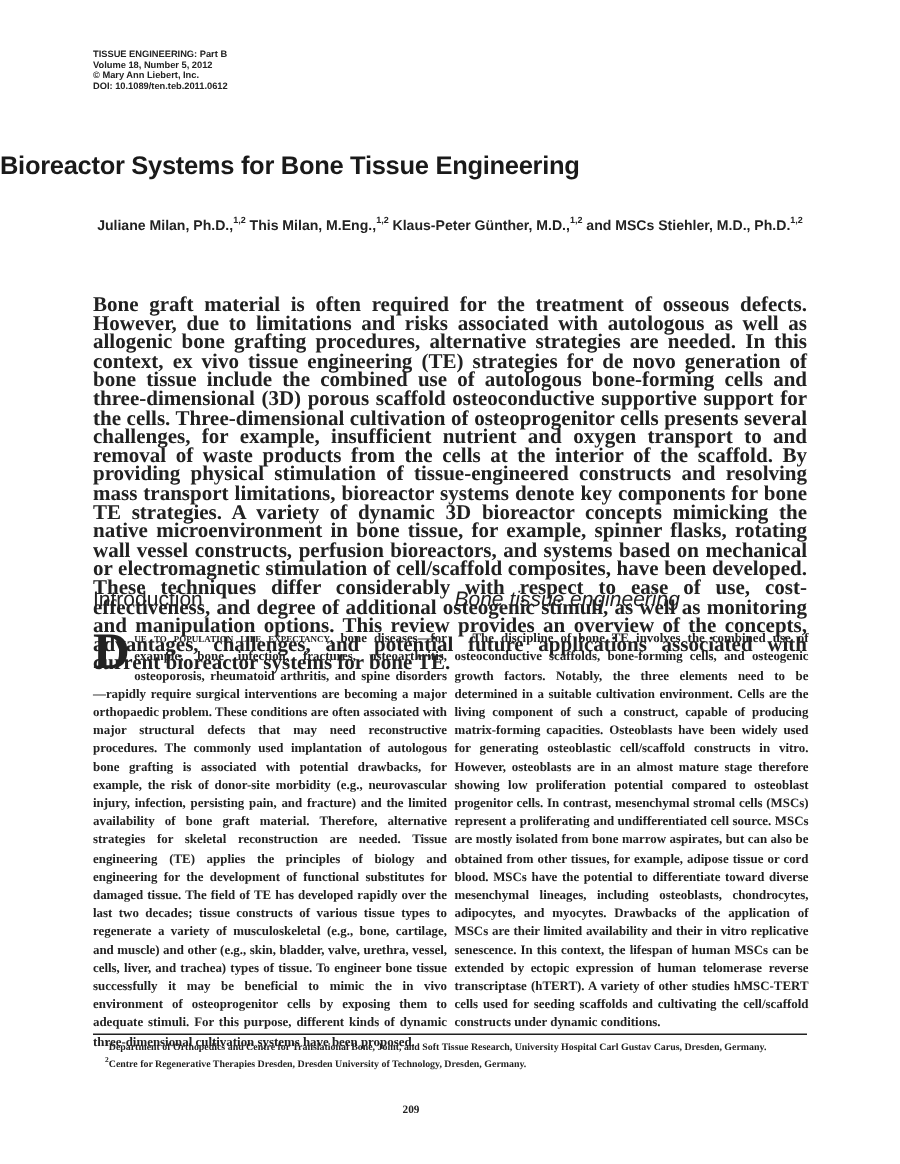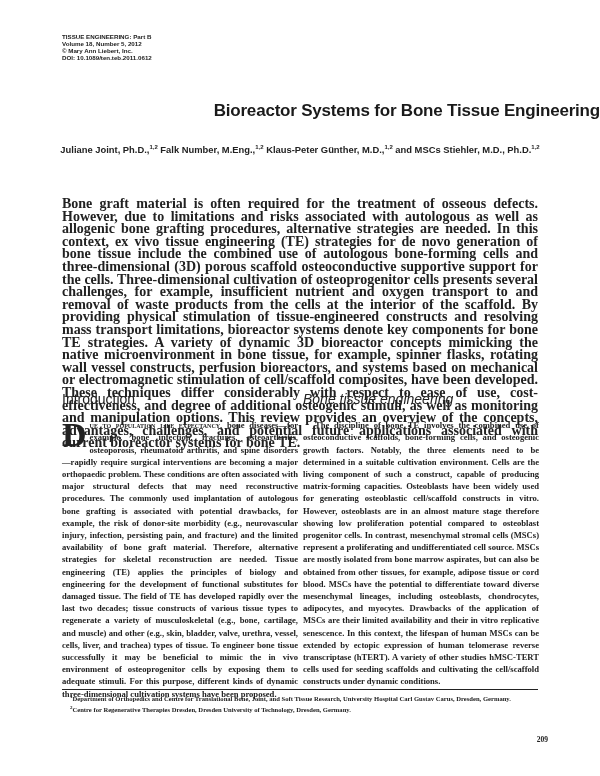--- a/index.html
+++ b/index.html
@@ -1,51 +1,51 @@
 <!DOCTYPE html>
 <html><head>
   <meta charset="utf-8">
   <style>
     html, body { margin: 0; padding: 0; background: #ffffff; }
     body { width: 600px; height: 776px; position: relative; overflow: hidden; color: #1a1a1a; font-family: "Liberation Serif", serif; }
     .journal-header { position: absolute; left: 62px; top: 33px; font-family: "Liberation Sans", sans-serif; font-size: 6.2px; line-height: 7px; font-weight: bold; color: #222; }
     .journal-header div { white-space: nowrap; }
-    .title { position: absolute; left: 0; width: 600px; top: 101px; text-align: right; font-family: "Liberation Sans", sans-serif; font-size: 17px; font-weight: bold; letter-spacing: -0.2px; color: #1a1a1a; }
+    .title { position: absolute; left: 0; width: 600px; top: 101px; text-align: left; font-family: "Liberation Sans", sans-serif; font-size: 17px; font-weight: bold; letter-spacing: -0.2px; color: #1a1a1a; }
     .authors { position: absolute; left: 0; width: 600px; top: 144px; text-align: center; font-family: "Liberation Sans", sans-serif; font-size: 9.4px; font-weight: bold; color: #222; white-space: nowrap; }
     .authors sup { font-size: 6px; }
     .abstract { position: absolute; left: 62px; width: 476px; top: 198px; font-size: 14px; line-height: 12.6px; text-align: justify; font-weight: bold; color: #222; }
     .col { position: absolute; top: 393px; width: 236px; font-size: 8.6px; line-height: 12.2px; text-align: justify; font-weight: bold; color: #222; }
     .col.left { left: 62px; }
     .col.right { left: 303px; }
     .section-heading { font-family: "Liberation Sans", sans-serif; font-size: 14px; font-weight: normal; margin: 0 0 14px 0; }
     .section-heading.italic { font-style: italic; }
     .col p { margin: 0; }
     .col.right p { text-indent: 12px; font-family: Liberation Serif, serif; }
     .dropcap { float: left; font-size: 34px; line-height: 28px; margin: 2px 3px 0 0; font-family: "Liberation Serif", serif; font-weight: bold; }
     .smallcaps { font-variant: small-caps; }
     .footnote-rule { position: absolute; left: 62px; width: 476px; top: 689px; border-top: 1px solid #222; }
     .footnotes { position: absolute; left: 62px; width: 476px; top: 693px; font-size: 6.6px; line-height: 8.4px; font-weight: bold; color: #222; }
     .footnotes p { margin: 0; text-indent: 8px; }
     .footnotes sup { font-size: 5px; }
-    .page-number { position: absolute; left: 0; width: 548px; top: 735px; text-align: right; font-size: 7.5px; font-weight: bold; color: #222; }
+    .page-number { position: absolute; left: 0; width: 548px; top: 735px; text-align: center; font-size: 7.5px; font-weight: bold; color: #222; }
   </style>
 </head>
 <body>
 
 <div class="journal-header">
   <div>TISSUE ENGINEERING: Part B</div>
   <div>Volume 18, Number 5, 2012</div>
   <div>© Mary Ann Liebert, Inc.</div>
   <div>DOI: 10.1089/ten.teb.2011.0612</div>
 </div>
 
 <div class="title">Bioreactor Systems for Bone Tissue Engineering</div>
 
 <div class="authors">
-  <span>Juliane Joint, Ph.D.,</span><sup>1,2</sup><span> Falk Number, M.Eng.,</span><sup>1,2</sup><span> Klaus-Peter Günther, M.D.,</span><sup>1,2</sup><span> and MSCs Stiehler, M.D., Ph.D.</span><sup>1,2</sup>
+  <span>Juliane Milan, Ph.D.,</span><sup>1,2</sup><span> This Milan, M.Eng.,</span><sup>1,2</sup><span> Klaus-Peter Günther, M.D.,</span><sup>1,2</sup><span> and MSCs Stiehler, M.D., Ph.D.</span><sup>1,2</sup>
 </div>
 
 <div class="abstract">Bone graft material is often required for the treatment of osseous defects. However, due to limitations and risks associated with autologous as well as allogenic bone grafting procedures, alternative strategies are needed. In this context, ex vivo tissue engineering (TE) strategies for de novo generation of bone tissue include the combined use of autologous bone-forming cells and three-dimensional (3D) porous scaffold osteoconductive supportive support for the cells. Three-dimensional cultivation of osteoprogenitor cells presents several challenges, for example, insufficient nutrient and oxygen transport to and removal of waste products from the cells at the interior of the scaffold. By providing physical stimulation of tissue-engineered constructs and resolving mass transport limitations, bioreactor systems denote key components for bone TE strategies. A variety of dynamic 3D bioreactor concepts mimicking the native microenvironment in bone tissue, for example, spinner flasks, rotating wall vessel constructs, perfusion bioreactors, and systems based on mechanical or electromagnetic stimulation of cell/scaffold composites, have been developed. These techniques differ considerably with respect to ease of use, cost-effectiveness, and degree of additional osteogenic stimuli, as well as monitoring and manipulation options. This review provides an overview of the concepts, advantages, challenges, and potential future applications associated with current bioreactor systems for bone TE.</div>
 
 <div class="col left">
   <div class="section-heading">Introduction</div>
   <p><span class="dropcap">D</span><span class="smallcaps">ue to population life expectancy,</span><span> bone diseases—for example, bone infection, fractures, osteoarthritis, osteoporosis, rheumatoid arthritis, and spine disorders—rapidly require surgical interventions are becoming a major orthopaedic problem. These conditions are often associated with major structural defects that may need reconstructive procedures. The commonly used implantation of autologous bone grafting is associated with potential drawbacks, for example, the risk of donor-site morbidity (e.g., neurovascular injury, infection, persisting pain, and fracture) and the limited availability of bone graft material. Therefore, alternative strategies for skeletal reconstruction are needed. Tissue engineering (TE) applies the principles of biology and engineering for the development of functional substitutes for damaged tissue. The field of TE has developed rapidly over the last two decades; tissue constructs of various tissue types to regenerate a variety of musculoskeletal (e.g., bone, cartilage, and muscle) and other (e.g., skin, bladder, valve, urethra, vessel, cells, liver, and trachea) types of tissue. To engineer bone tissue successfully it may be beneficial to mimic the in vivo environment of osteoprogenitor cells by exposing them to adequate stimuli. For this purpose, different kinds of dynamic three-dimensional cultivation systems have been proposed.</span></p>
 </div>
 
 <div class="col right">

